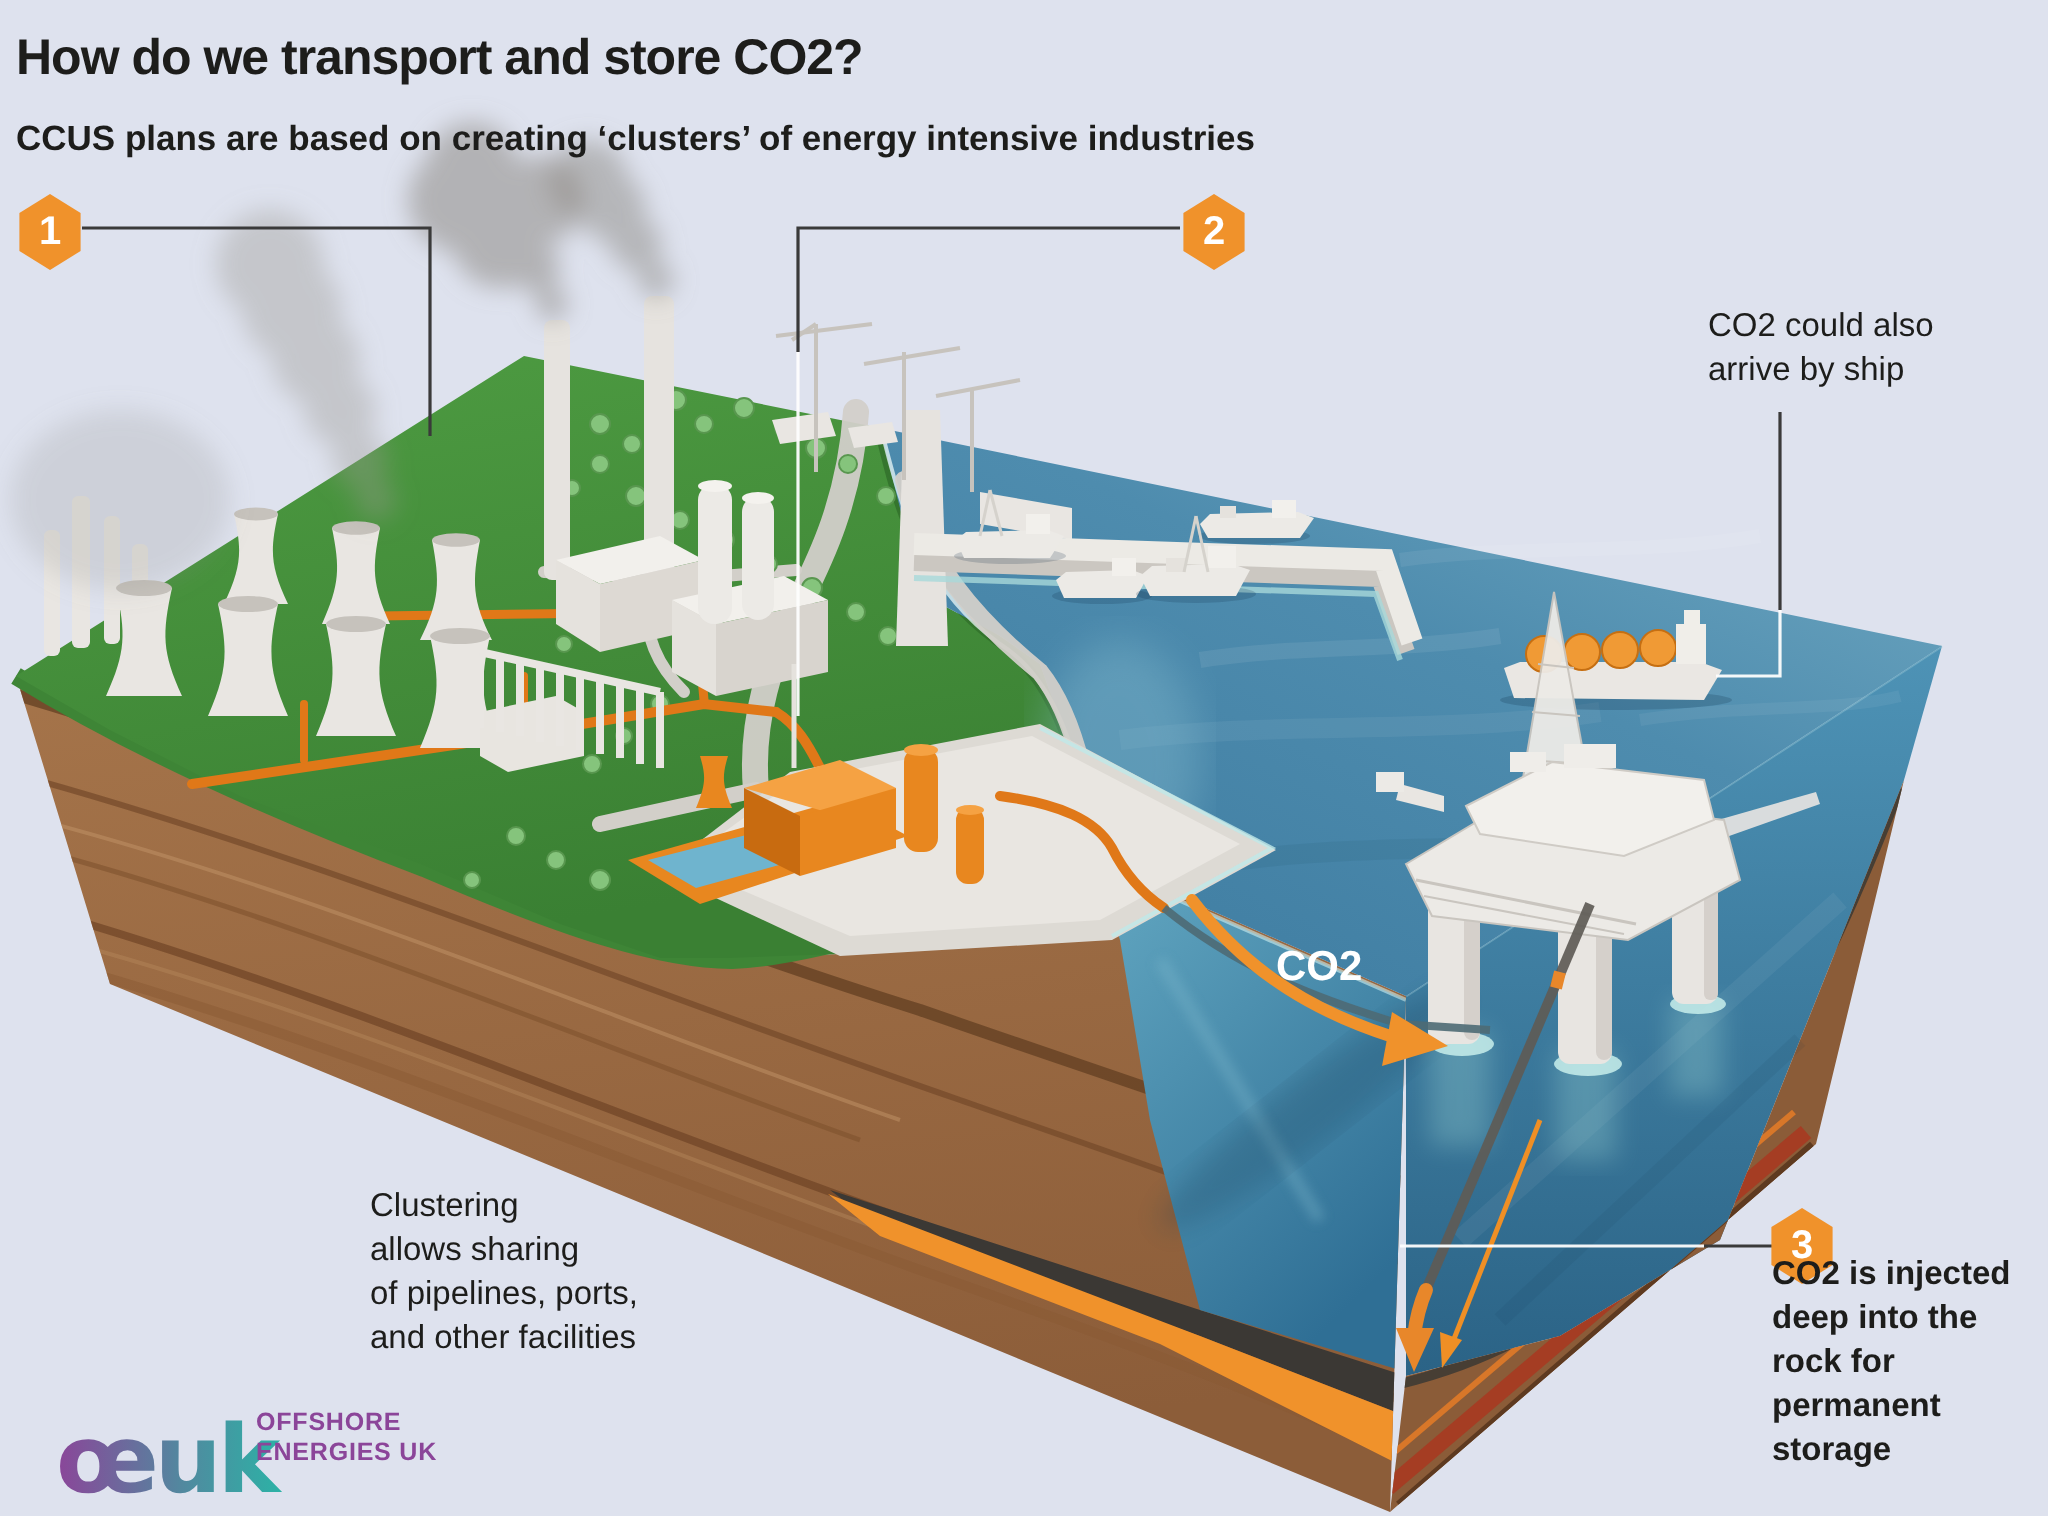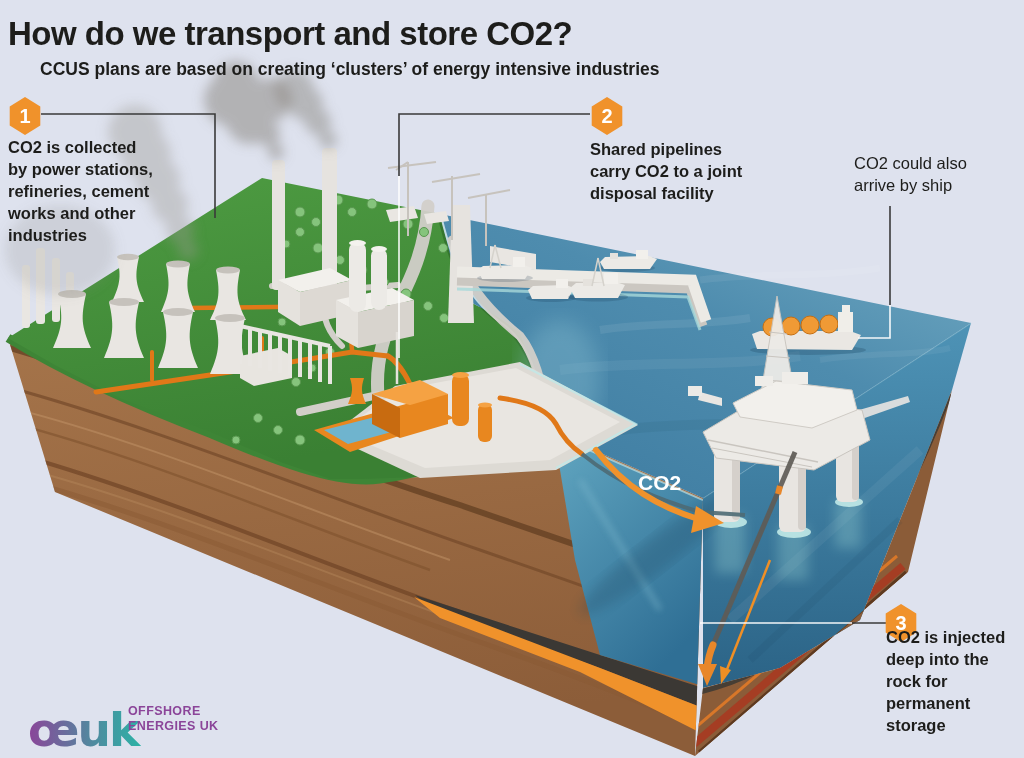--- a/index.html
+++ b/index.html
@@ -1,20 +1,20 @@
 <!DOCTYPE html>
 <html><head>
 <meta charset="utf-8">
 <style>
   html,body{margin:0;padding:0;background:#dee2ee;}
   .stage{position:relative;width:1024px;height:758px;overflow:hidden;background:#dee2ee;
          font-family:"Liberation Sans",sans-serif;color:#1d1d1b;}
   .scene{position:absolute;left:0;top:0;}
-  .title{position:absolute;left:8px;top:15px;font-size:33px;font-weight:bold;letter-spacing:-0.5px;}
-  .subtitle{position:absolute;left:8px;top:59px;font-size:17.5px;font-weight:bold;margin-left:32px;}
+  .title{position:absolute;left:8px;top:15px;font-size:25px;font-weight:bold;letter-spacing:-0.5px;}
+  .subtitle{position:absolute;left:8px;top:59px;font-size:17.5px;font-weight:bold;}
   .hex{position:absolute;width:34px;height:38px;background:#F0922B;
        clip-path:polygon(50% 0%,95% 25%,95% 75%,50% 100%,5% 75%,5% 25%);
        display:flex;align-items:center;justify-content:center;
        color:#fff;font-size:20px;font-weight:bold;}
   .lbl{position:absolute;font-size:16.5px;line-height:22px;white-space:pre-line;}
   .bold{font-weight:bold;}
 </style>
 </head>
 <body>
 
@@ -399,39 +399,35 @@
     <text x="128" y="730" font-size="12.5" font-weight="bold" letter-spacing="0.4" font-family="Liberation Sans, sans-serif" fill="#8B4599">ENERGIES UK</text>
   </g>
 </svg>
 
 <div class="title">How do we transport and store CO2?</div>
 <div class="subtitle">CCUS plans are based on creating ‘clusters’ of energy intensive industries</div>
 
 <div class="hex" style="left:8px;top:97px;">
   <span>1</span>
 </div>
-<div class="lbl bold" style="left:8px;top:136px;width:175px;">CO2 is collected
-by power stations,
-refineries, cement
-works and other
-industries</div>
 
 <div class="hex" style="left:590px;top:97px;">
   <span>2</span>
 </div>
-<div class="lbl bold" style="left:590px;top:138px;width:195px;">Shared pipelines
-carry CO2 to a joint
-disposal facility</div>
 
 <div class="lbl" style="left:854px;top:152px;width:135px;">CO2 could also
 arrive by ship</div>
 
 <div class="hex" style="left:884px;top:604px;">
   <span>3</span>
 </div>
 <div class="lbl bold" style="left:886px;top:626px;width:135px;">CO2 is injected
 deep into the
 rock for
 permanent
 storage</div>
 
+<div class="lbl" style="left:185px;top:592px;width:225px;">Clustering
+allows sharing
+of pipelines, ports,
+and other facilities</div>
 
 </div>
 
 </body></html>

